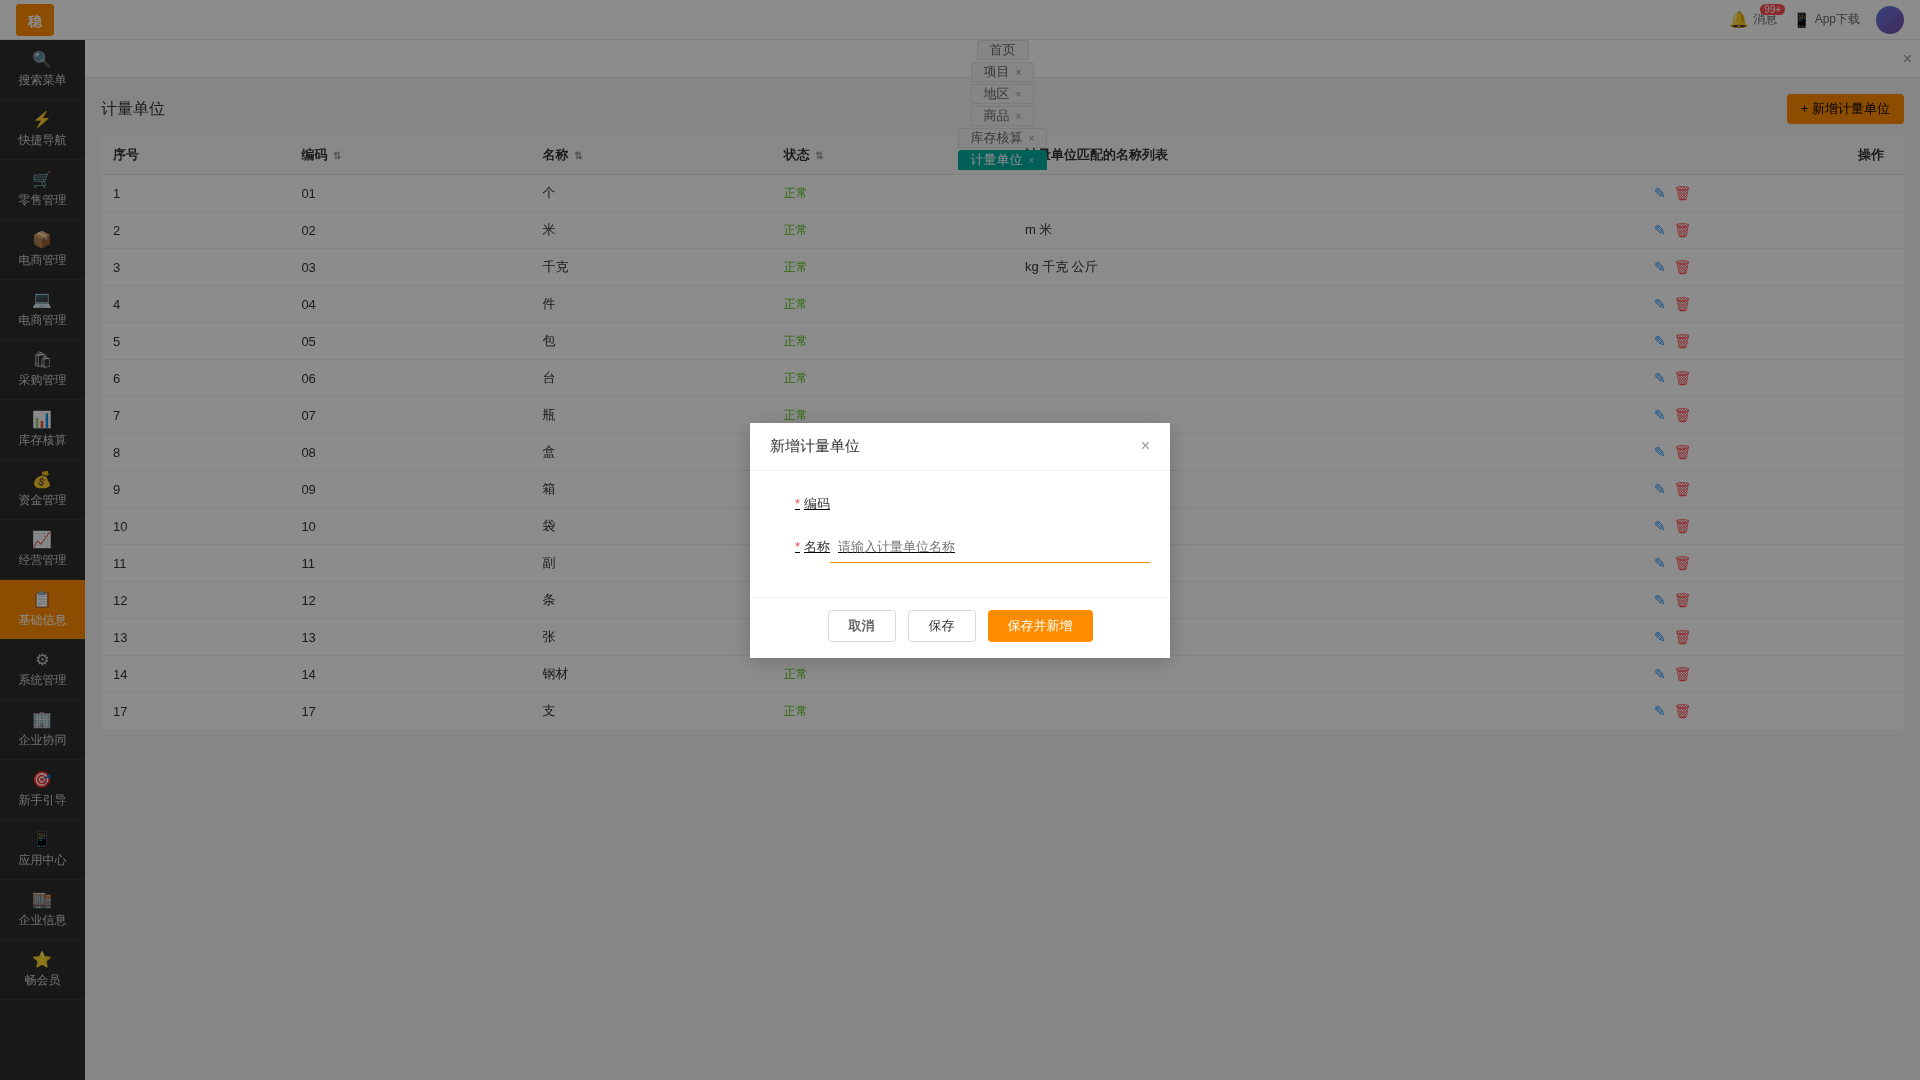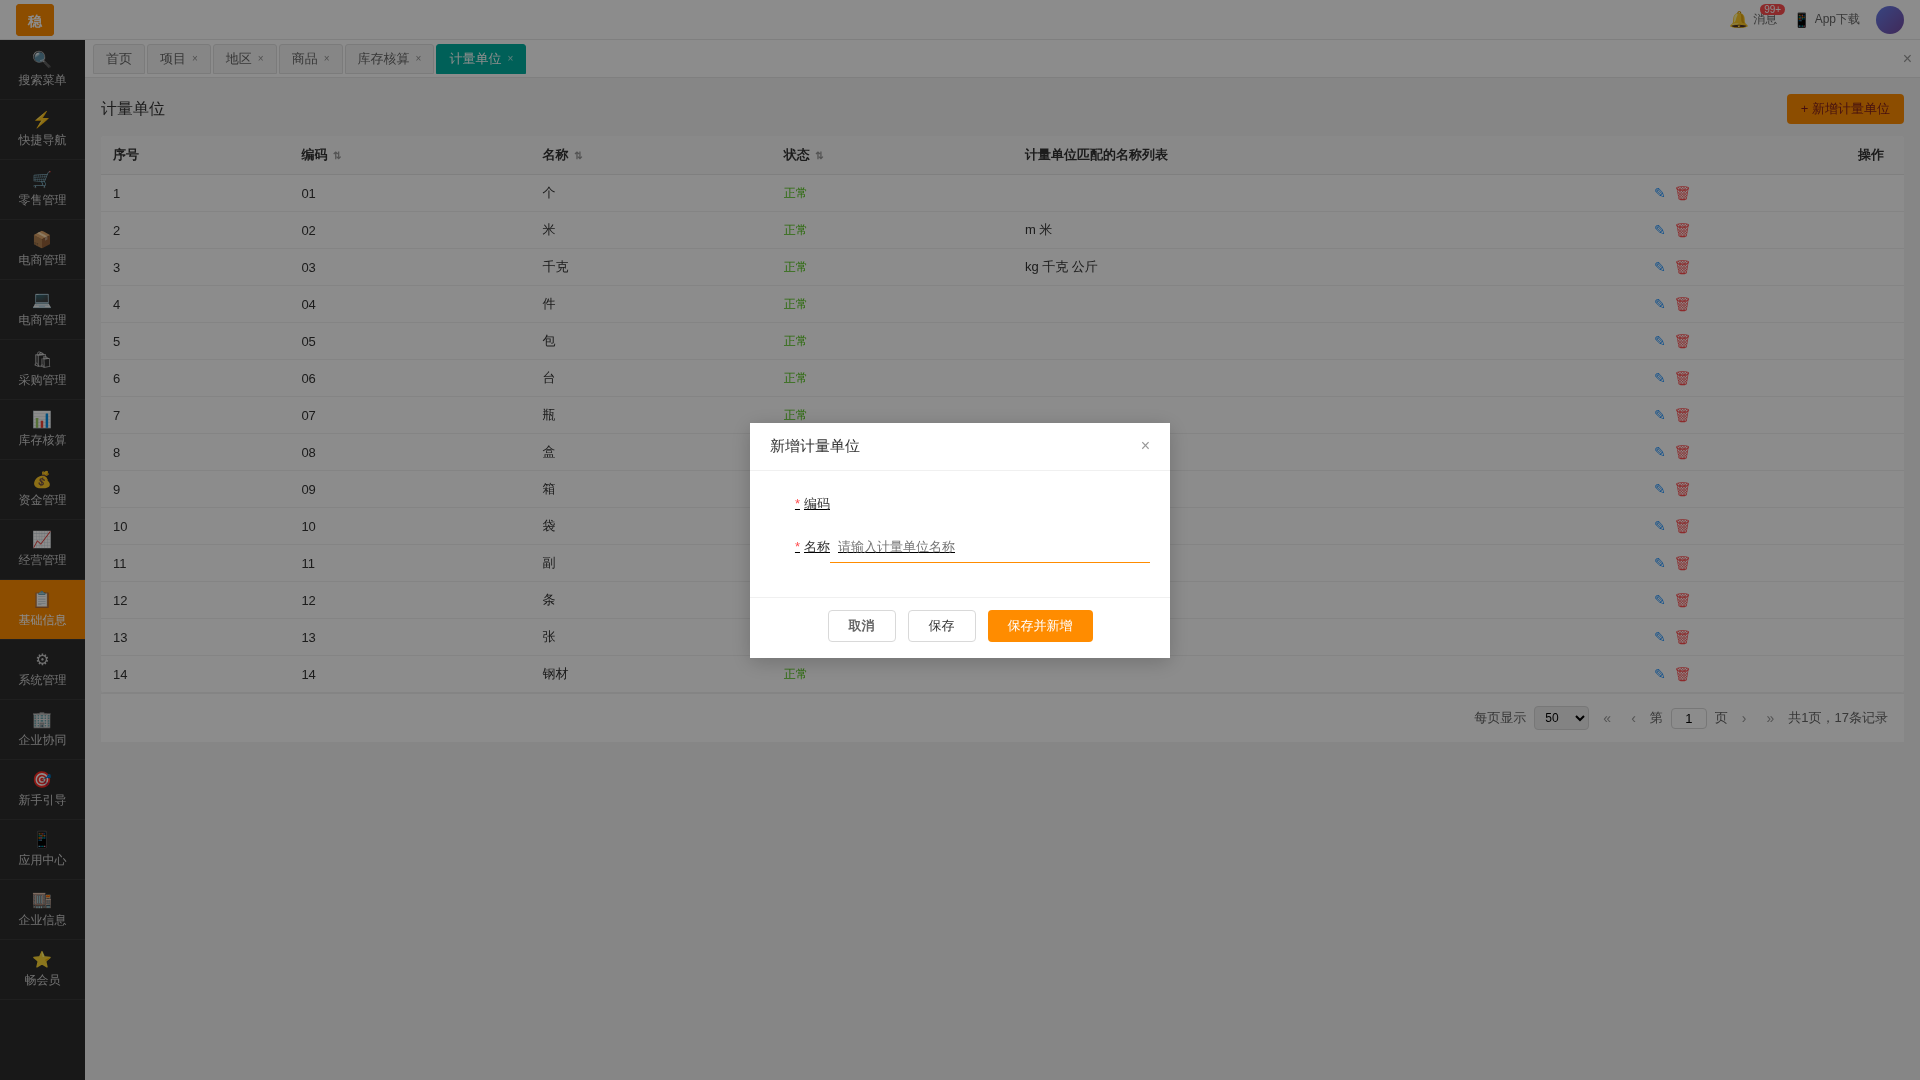--- a/index.html
+++ b/index.html
@@ -127,20 +127,21 @@
     
     .tab-bar {
       height: 38px;
       background: #fff;
       display: flex;
       align-items: center;
       border-bottom: 1px solid #e8e8e8;
       padding: 0 8px;
       gap: 2px;
       position: relative;
+      flex-direction: column;
     }
     .tab-item {
       display: flex;
       align-items: center;
       padding: 0 12px;
       height: 30px;
       border-radius: 3px 3px 0 0;
       cursor: pointer;
       font-size: 13px;
       gap: 6px;
@@ -181,21 +182,21 @@
       justify-content: space-between;
       margin-bottom: 12px;
     }
     .page-title {
       font-size: 16px;
       font-weight: 500;
       color: #333;
     }
     .btn-add {
       background: #ff8c00;
-      color: #7f1d1d;
+      color: #000000;
       border: none;
       border-radius: 4px;
       padding: 6px 14px;
       cursor: pointer;
       font-size: 13px;
     }
 
     
     .data-table {
       background: #fff;
@@ -707,41 +708,37 @@
     <td>钢材</td>
     <td><span class="status-normal">正常</span></td>
     <td></td>
     <td style="text-align:right; padding-right:20px;">
       <span class="action-btns">
         <span class="action-icon" title="编辑">✎</span>
         <span class="action-icon delete" title="删除">🗑</span>
       </span>
     </td>
   </tr>
+              <tr>
+    <td>17</td>
+    <td>17</td>
+    <td>支</td>
+    <td><span class="status-normal">正常</span></td>
+    <td></td>
+    <td style="text-align:right; padding-right:20px;">
+      <span class="action-btns">
+        <span class="action-icon" title="编辑">✎</span>
+        <span class="action-icon delete" title="删除">🗑</span>
+      </span>
+    </td>
+  </tr>
             </tbody>
         </table>
       </div>
 
-      <div class="pagination-bar">
-        <span>每页显示</span>
-        <select class="page-size-select">
-          <option>50</option>
-          <option>10</option>
-          <option>20</option>
-          <option>100</option>
-        </select>
-        <span class="page-btn">«</span>
-        <span class="page-btn">‹</span>
-        <span>第</span>
-        <input class="page-input" type="text" value="1" style="">
-        <span>页</span>
-        <span class="page-btn">›</span>
-        <span class="page-btn">»</span>
-        <span>共1页，17条记录</span>
-      </div>
     </div>
   </div>
 </div>
 
 <div class="modal-overlay">
   <div class="modal">
     <div class="modal-header">
       <span class="modal-title">新增计量单位</span>
       <span class="modal-close">×</span>
     </div>

